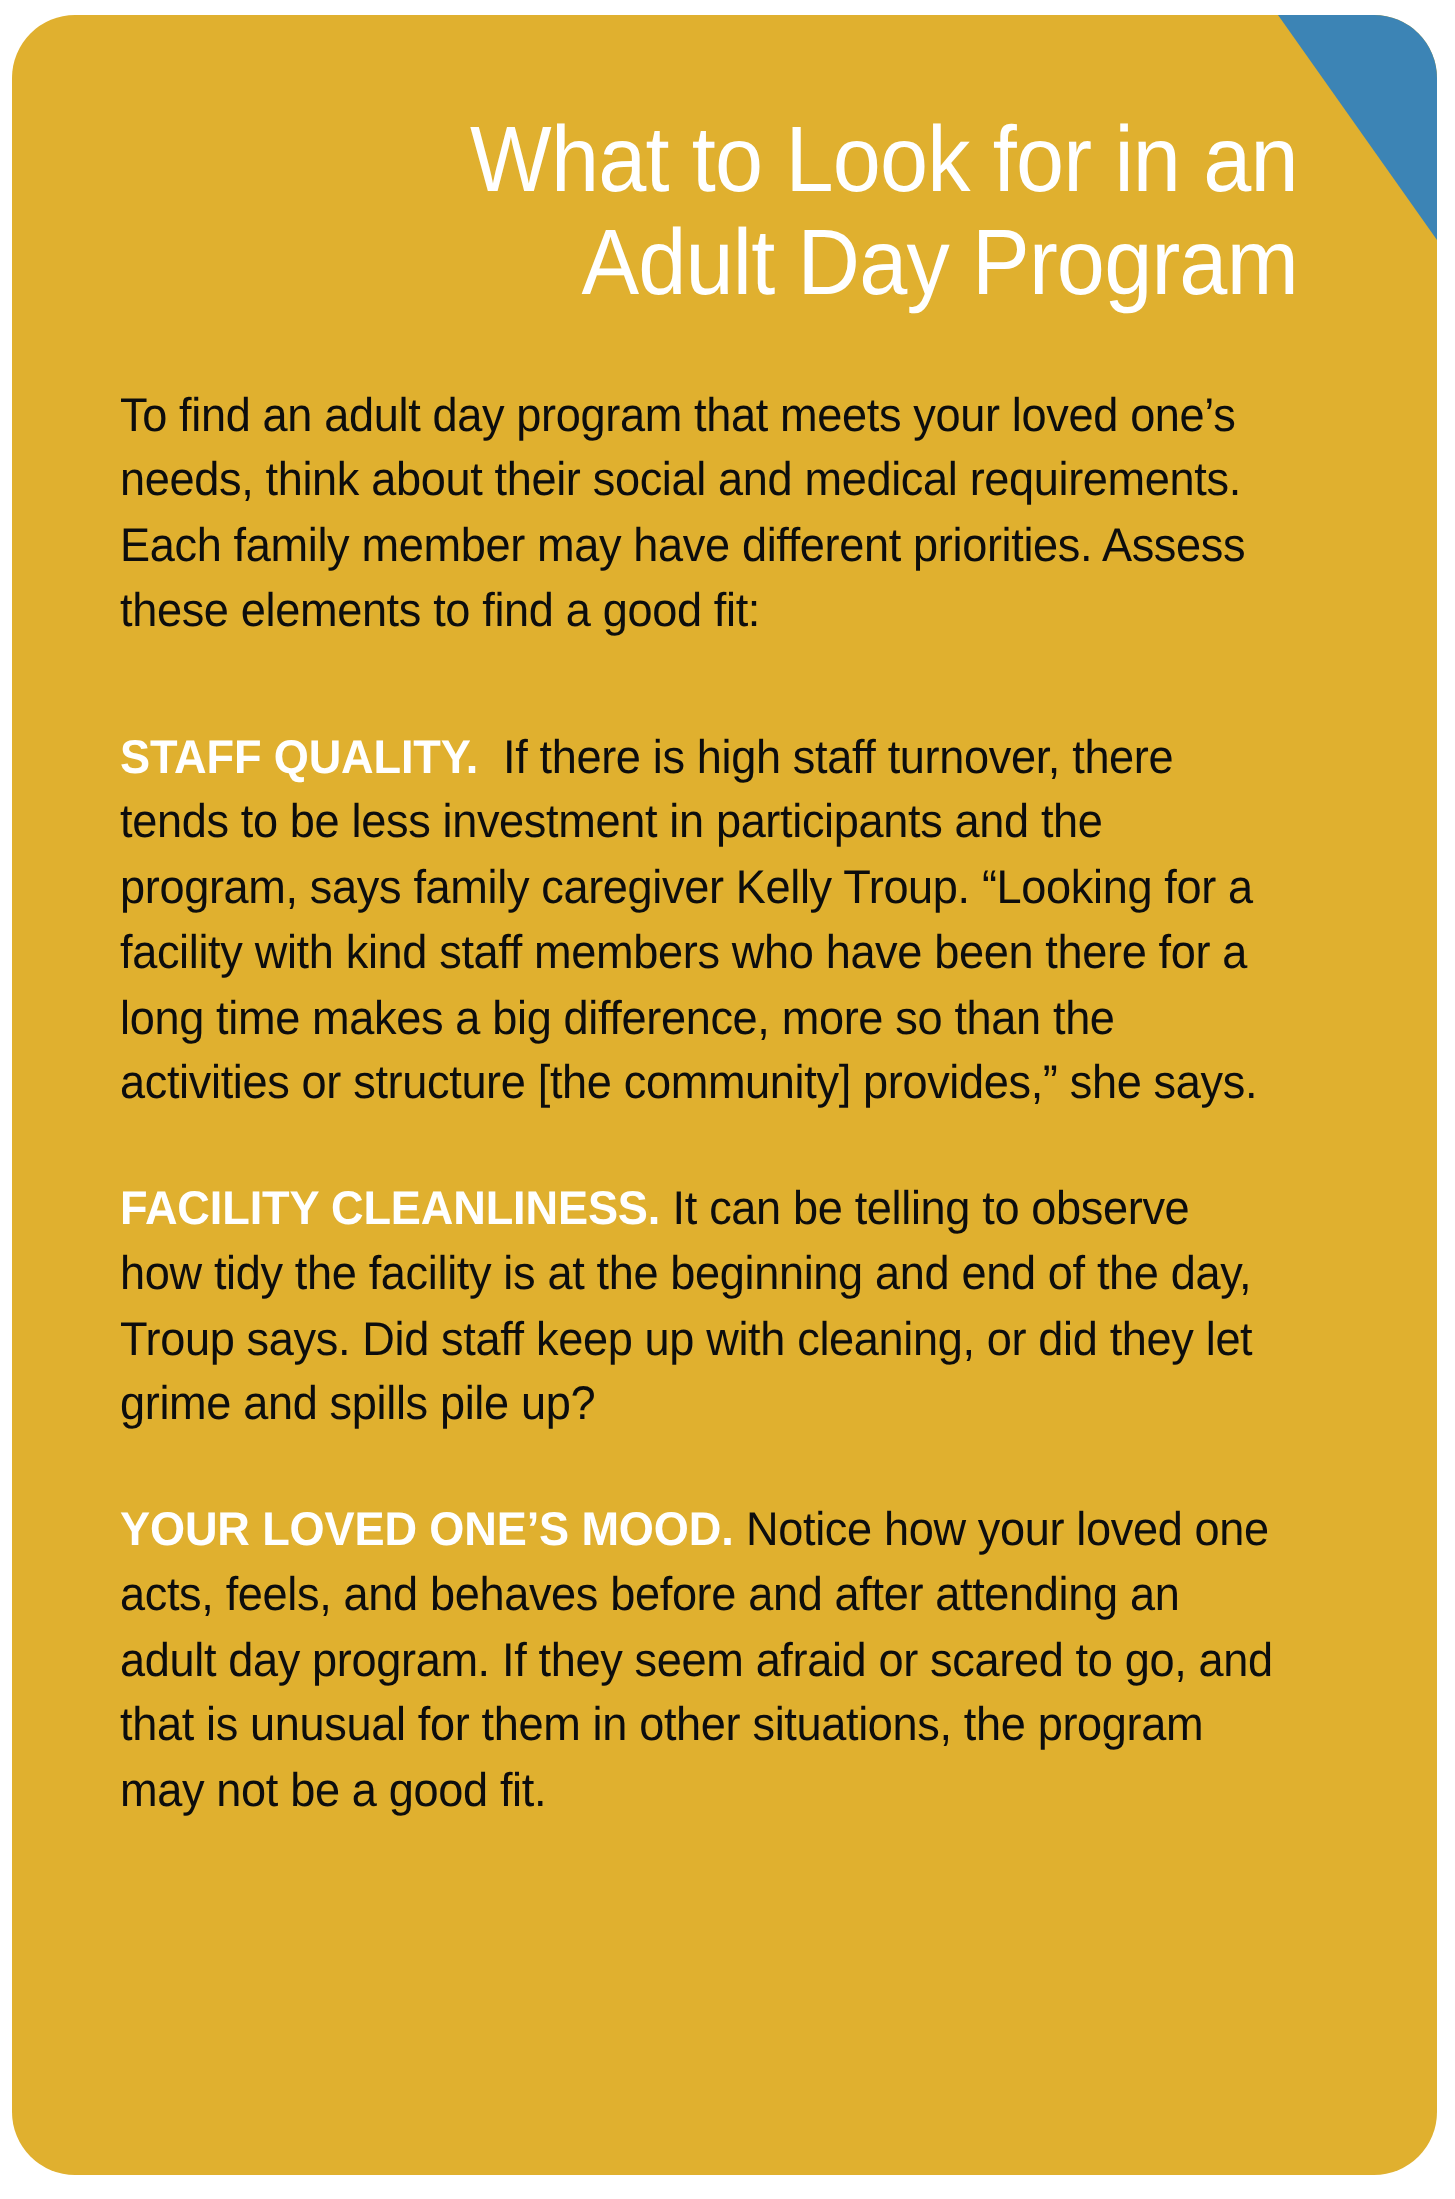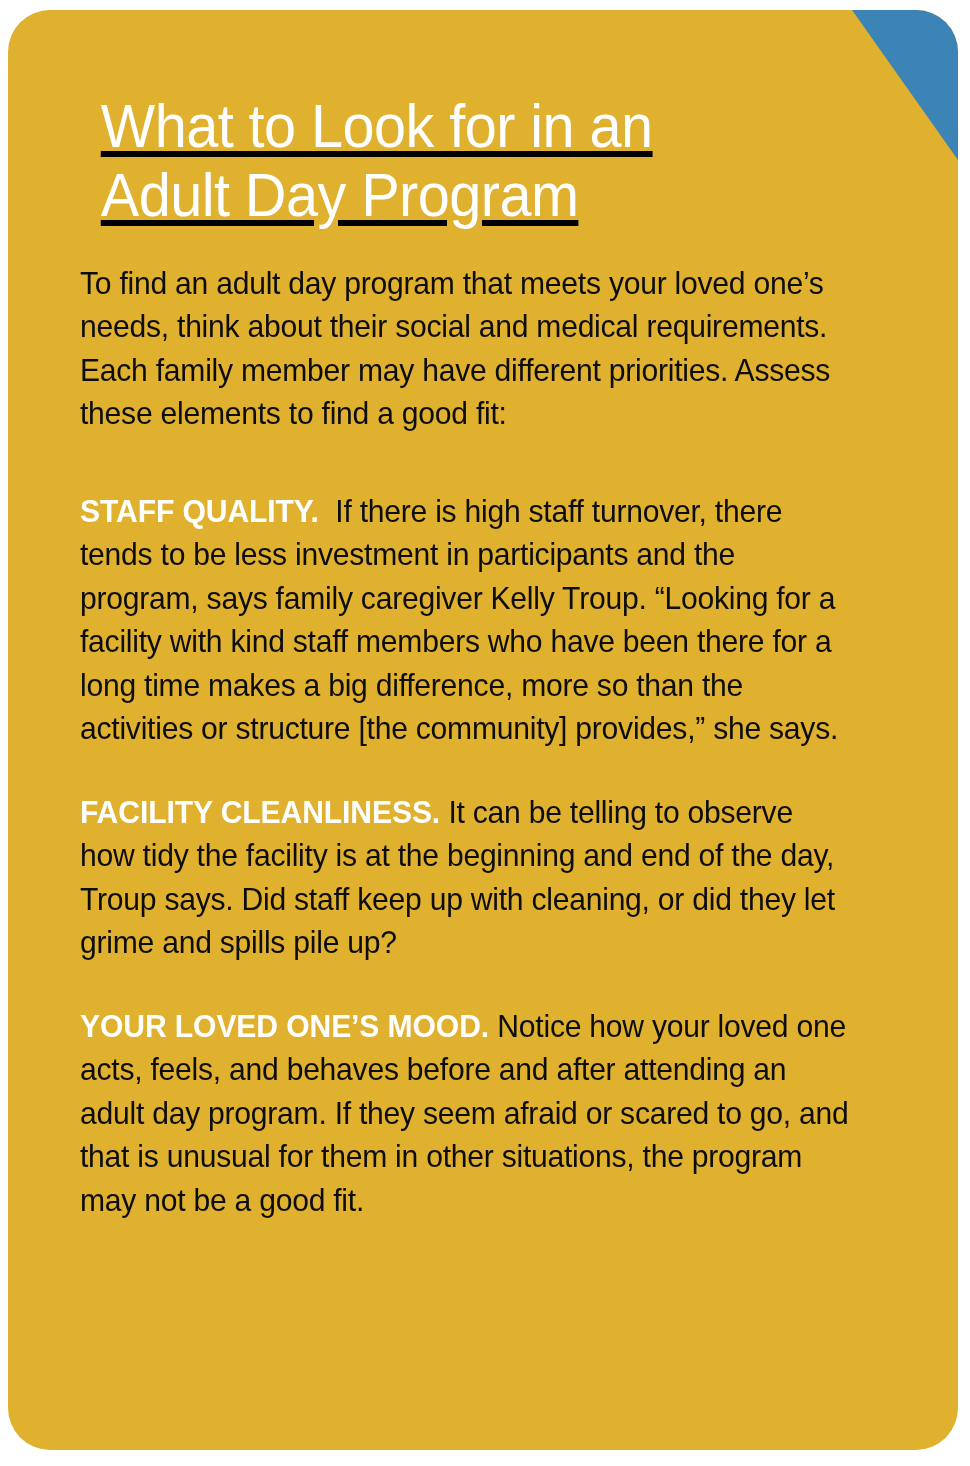--- a/index.html
+++ b/index.html
@@ -42,23 +42,22 @@
   #corner-accent svg {
     display: block;
     width: 130px;
     height: 150px;
   }
 
   
   #title-block {
     position: relative;
     z-index: 2;
-    padding: 81px 64px 0 64px;
-    text-align: left;
-    text-decoration: underline;
+    padding: 62px 64px 0 64px;
+    text-align: right;
   }
   .card-title {
     margin: 0;
     color: #ffffff;
     font-family: "Liberation Sans", "DejaVu Sans", sans-serif;
     font-weight: 300;
     font-size: 62px;
     line-height: 1.12;
     letter-spacing: -0.6px;
     font-stretch: condensed;
@@ -68,21 +67,21 @@
   .card-title .title-line {
     display: block;
     white-space: nowrap;
   }
 
   
   #body-copy {
     position: relative;
     z-index: 2;
     padding: 0 66px 0 72px;
-    margin-top: 32px;
+    margin-top: 44px;
   }
   .para {
     margin: 0 0 40px 0;
     color: #0d0d0d;
     font-size: 31.5px;
     line-height: 43.5px;
     font-weight: 400;
     letter-spacing: -0.25px;
     transform: scaleX(0.955);
     transform-origin: left top;

